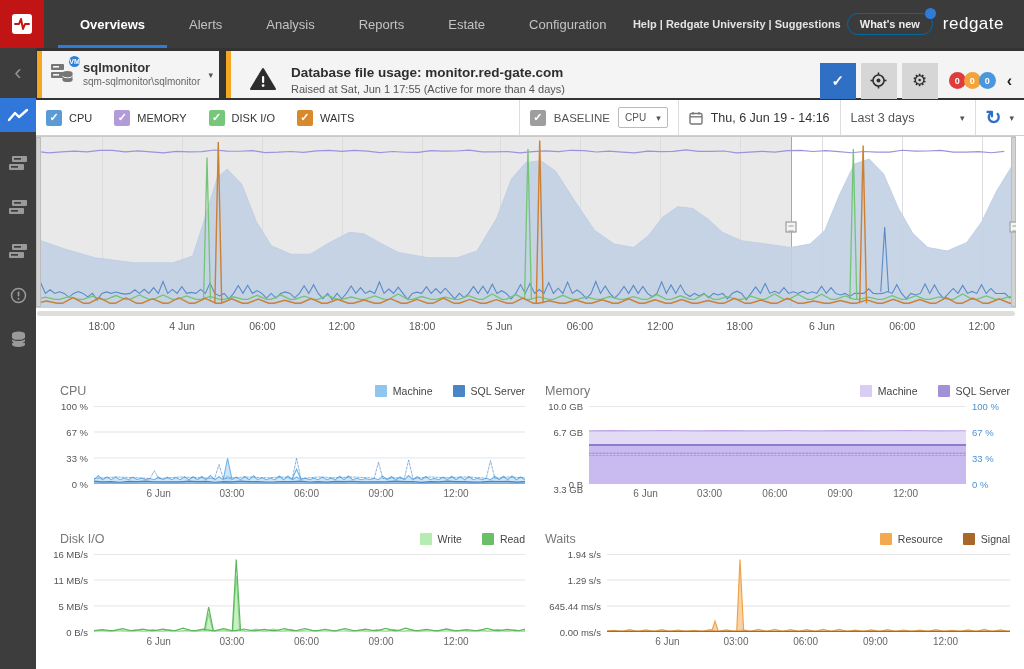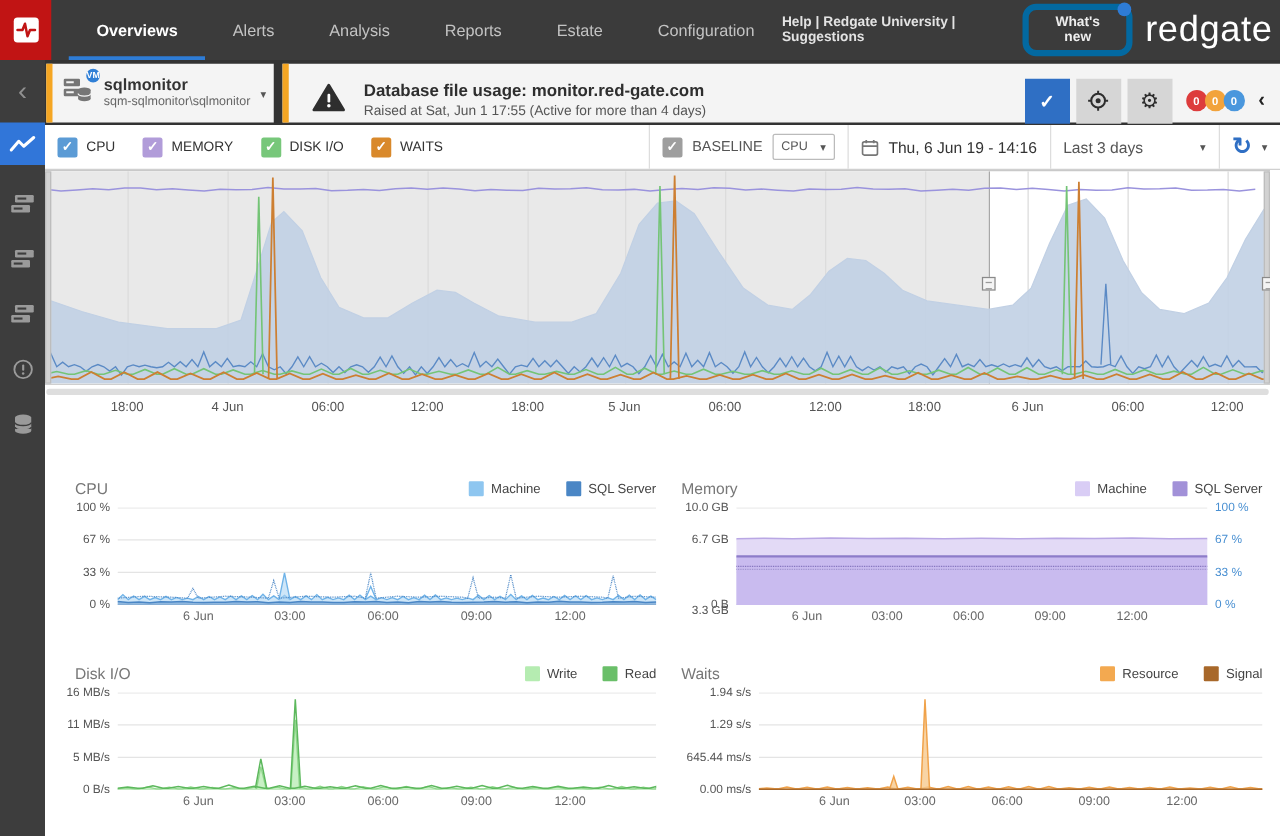--- a/index.html
+++ b/index.html
@@ -7,25 +7,25 @@
   body { font-family:"Liberation Sans", sans-serif; background:#fff; color:#333; }
   #app { width:1024px; height:669px; display:flex; flex-direction:column; }
 
   
   .topnav { height:48px; background:#3b3b3b; display:flex; align-items:stretch; flex:none; }
   .logo { width:44px; background:#c11414; display:flex; align-items:center; justify-content:center; }
   #nav-items { display:flex; align-items:stretch; margin-left:14px; }
   .nav-item { display:flex; align-items:center; padding:0 22px; font-size:13px; color:#c3c3c3; cursor:pointer; position:relative; }
   .nav-item.active { color:#fff; font-weight:bold; }
   .nav-item.active::after { content:""; position:absolute; left:0; right:0; bottom:0; height:3px; background:#2e7cd6; }
-  .nav-right { margin-left:auto; display:flex; align-items:center; gap:6px; padding-right:6px; }
+  .nav-right { margin-left:auto; display:flex; align-items:center; gap:6px; padding-right:20px; }
   .help-links { font-size:11px; font-weight:bold; color:#e3e3e3; cursor:pointer; }
-  .whatsnew { position:relative; background:none; border:5px solid #0369a1; border-radius:11px; color:#eee; font-size:11px; font-weight:bold; padding:4px 12px; font-family:inherit; cursor:pointer; }
+  .whatsnew { position:relative; background:none; border:1px solid #0369a1; border-radius:11px; color:#eee; font-size:11px; font-weight:bold; padding:4px 12px; font-family:inherit; cursor:pointer; }
   .whatsnew .dot { position:absolute; top:-6px; right:-4px; width:11px; height:11px; border-radius:50%; background:#2e7cd6; }
-  .brand { color:#fff; font-size:29px; letter-spacing:.5px; margin-left:4px; }
+  .brand { color:#fff; font-size:17px; letter-spacing:.5px; margin-left:4px; }
 
   
   .layout { flex:1; display:flex; min-height:0; }
   .sidebar { width:36px; background:#3d3d3d; display:flex; flex-direction:column; align-items:center; flex:none; }
   .side-item { width:36px; height:34px; display:flex; align-items:center; justify-content:center; cursor:pointer; }
   .side-item.back { height:50px; color:#909090; font-size:22px; }
   .side-item.active { background:#3176d9; height:34px; margin-bottom:4px; }
   .side-item.gap { margin-top:10px; }
   .content { flex:1; display:flex; flex-direction:column; min-width:0; }
 

